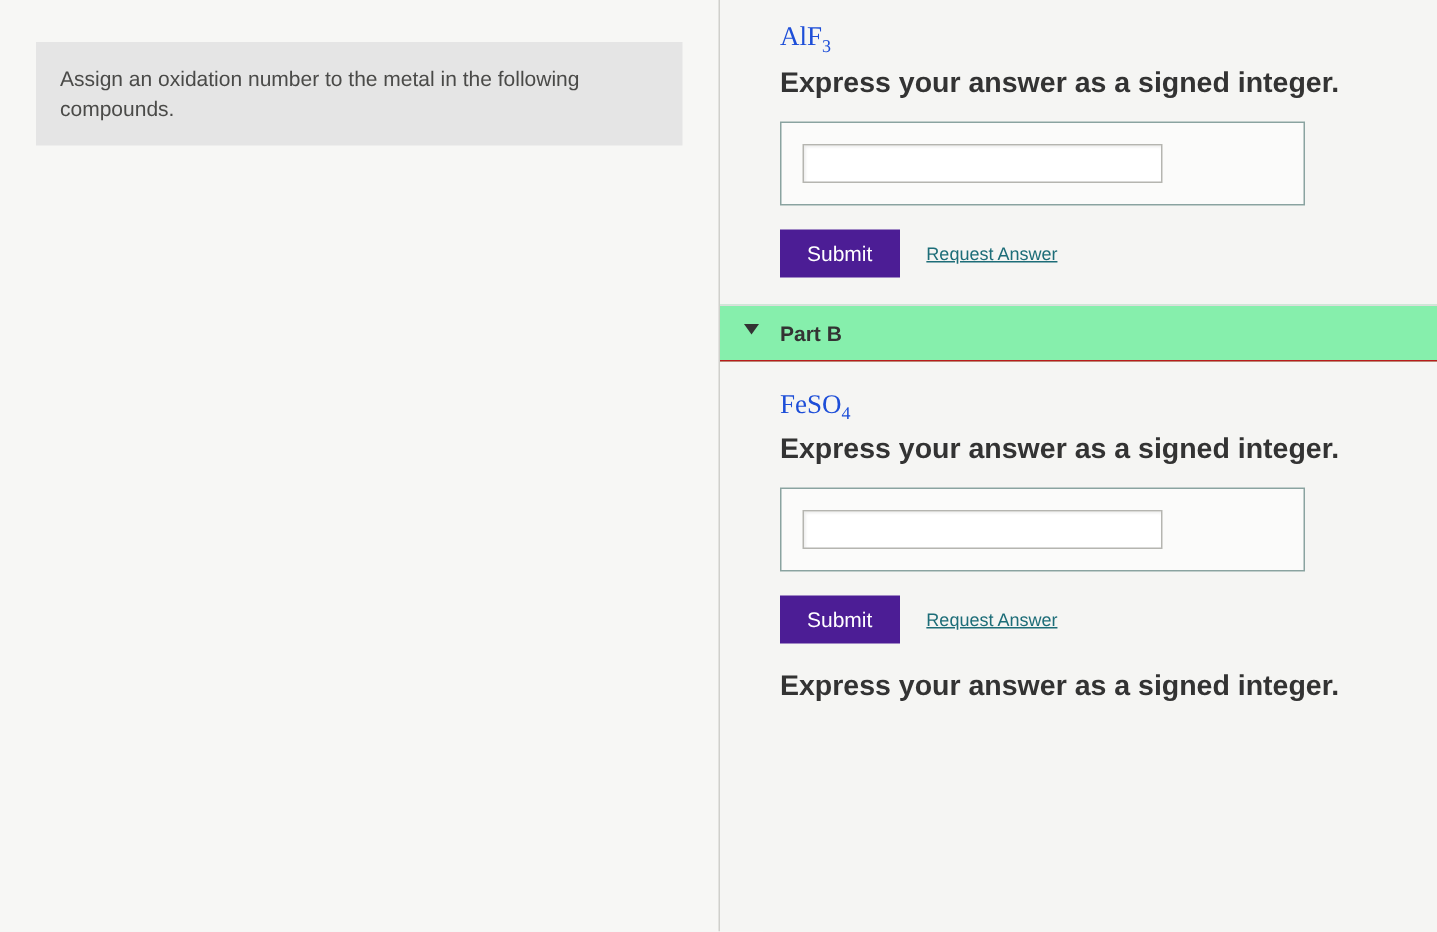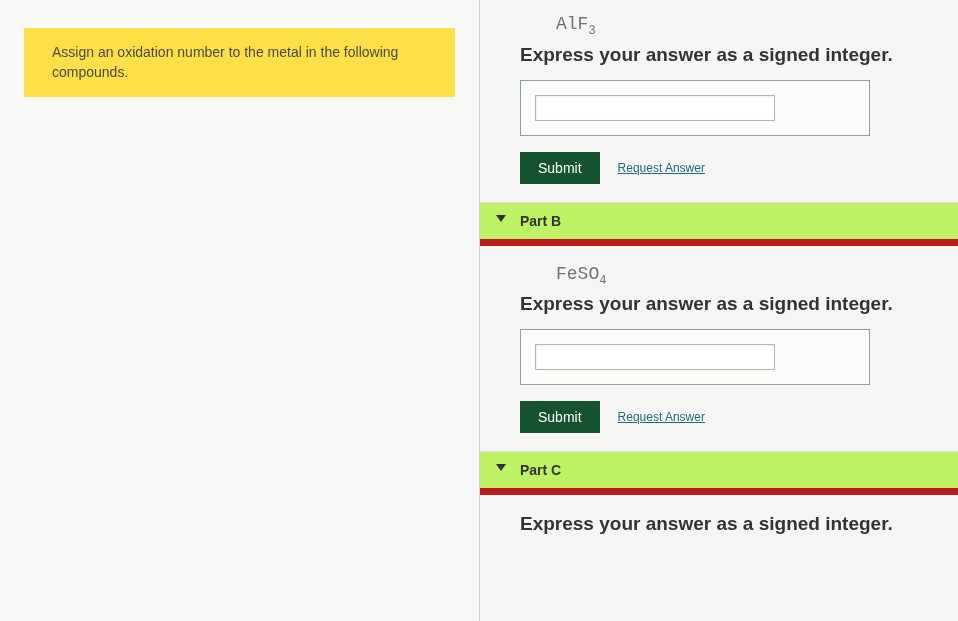--- a/index.html
+++ b/index.html
@@ -15,64 +15,63 @@
       display: flex;
       height: 100%;
     }
     .left-col {
       width: 480px;
       padding: 20px 24px;
       border-right: 1px solid #d0d0cc;
       background: #f7f7f5;
     }
     .prompt-box {
-      background: #fde047;
-      padding: 14px 28px;
+      background: #e5e5e5;
+      padding: 14px 16px;
       color: #4a4a48;
       font-size: 14px;
       line-height: 1.45;
       margin-top: 8px;
     }
     .right-col {
       flex: 1;
       padding: 0;
       background: #f5f5f3;
     }
     .part {
       padding: 0 0 18px 0;
     }
     .part-header {
-      background: #bef264;
+      background: #86efac;
       padding: 10px 16px 10px 40px;
       font-weight: bold;
       font-size: 14px;
       color: #333;
       position: relative;
       border-top: 1px solid #ddd;
-      border-bottom: 7px solid #b91c1c;
+      border-bottom: 1px solid #b91c1c;
       margin-bottom: 18px;
     }
     .chev {
       position: absolute;
       left: 16px;
       top: 12px;
       width: 0; height: 0;
       border-left: 5px solid transparent;
       border-right: 5px solid transparent;
       border-top: 7px solid #333;
     }
     .part-body {
       padding: 0 24px 0 40px;
     }
     .compound {
-      font-family: Liberation Mono, monospace;
+      font-family: Liberation Serif, serif;
       font-size: 18px;
-      color: #737373;
+      color: #1d4ed8;
       margin-bottom: 6px;
-      margin-left: 36px;
     }
     .compound sub {
       font-size: 12px;
       vertical-align: sub;
     }
     .instruction {
       font-size: 19px;
       color: #333;
       font-weight: bold;
       margin-bottom: 14px;
@@ -92,21 +91,21 @@
       padding: 0 6px;
       font-size: 13px;
       box-shadow: inset 1px 1px 2px rgba(0,0,0,0.08);
     }
     .actions {
       display: flex;
       align-items: center;
       gap: 18px;
     }
     .submit-btn {
-      background: #14532d;
+      background: #4c1d95;
       color: #fff;
       border: none;
       padding: 8px 18px;
       font-size: 14px;
       cursor: pointer;
     }
     .request-link {
       color: #1d6d78;
       font-size: 12px;
       text-decoration: underline;
@@ -153,23 +152,19 @@
           <input class="answer-input" type="text" style="">
         </div>
         <div class="actions">
           <button class="submit-btn">Submit</button>
           <a class="request-link">Request Answer</a>
         </div>
       </div>
     </div>
 
     <div class="part">
-      <div class="part-header">
-        <span class="chev"></span>
-        <span>Part C</span>
-      </div>
       <div class="part-body">
         <div class="instruction">Express your answer as a signed integer.</div>
       </div>
     </div>
 
   </div>
 </div>
 
 </body></html>

